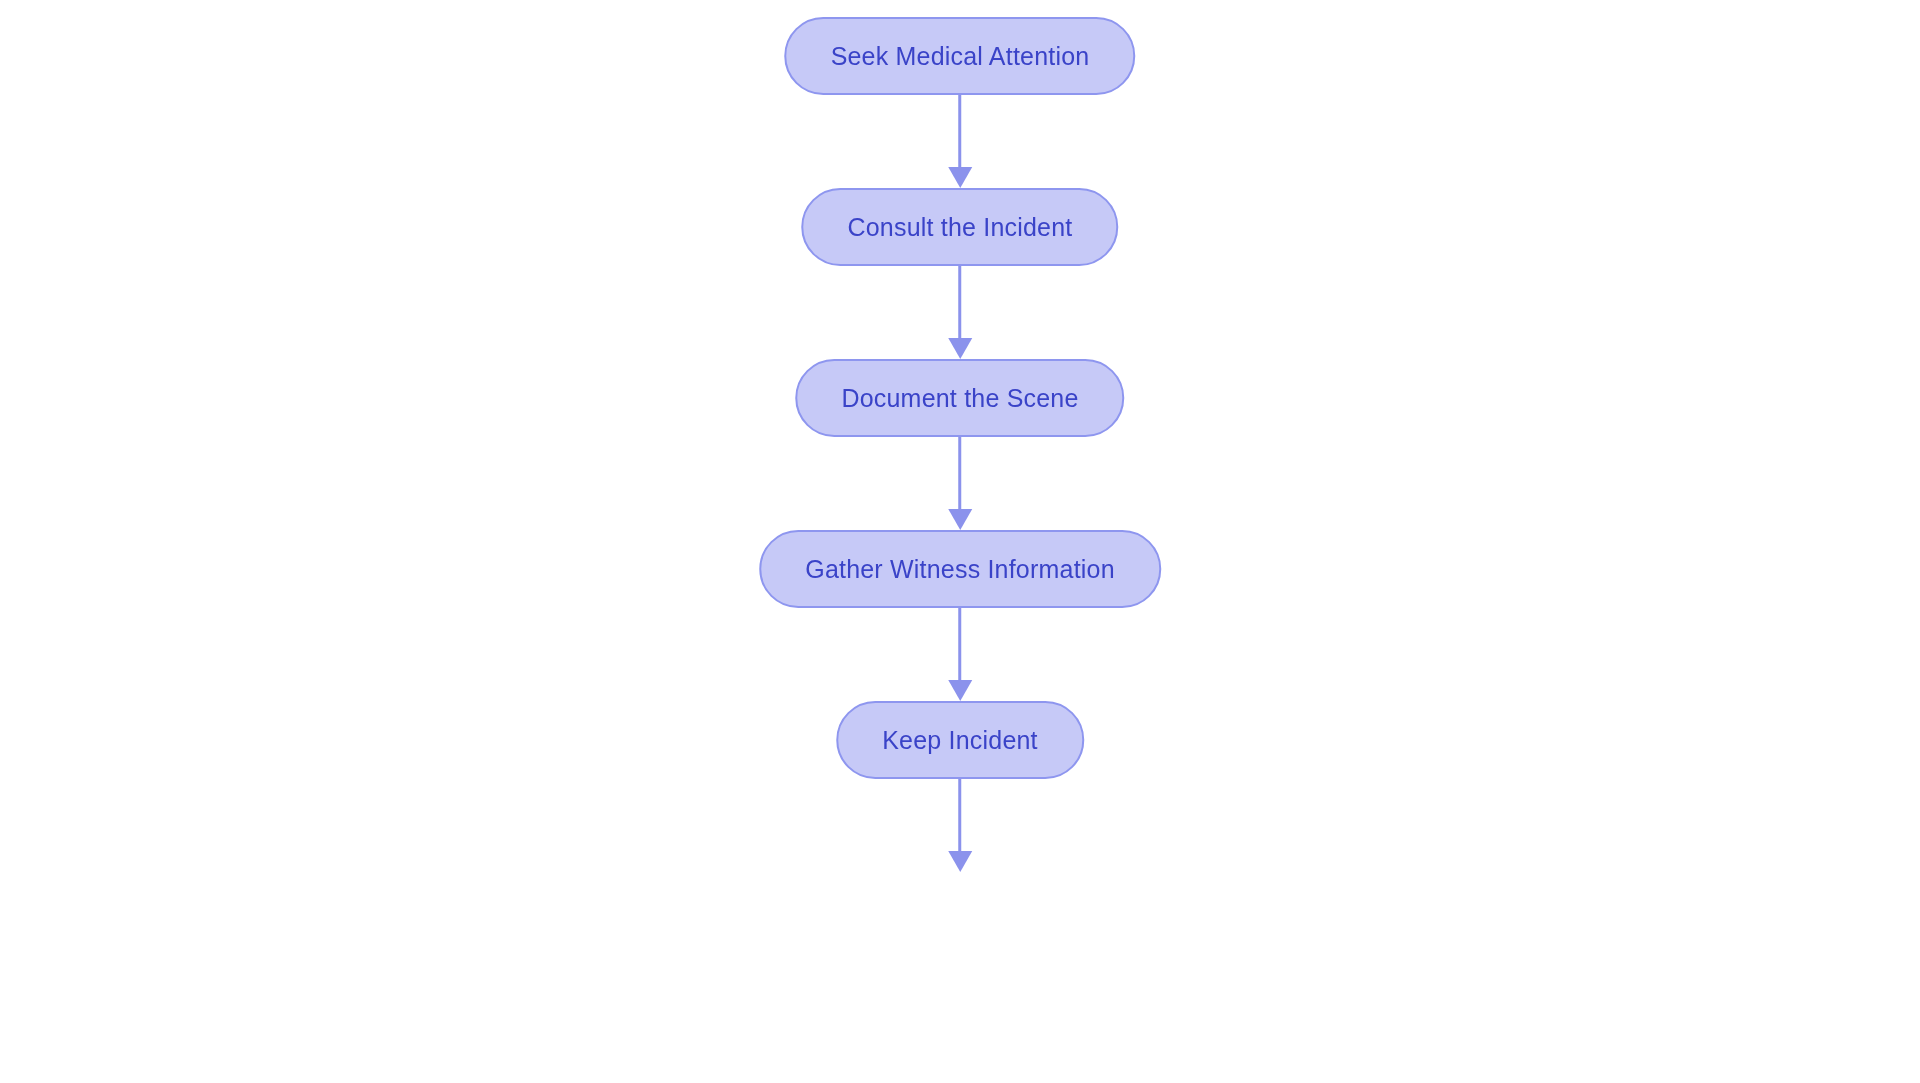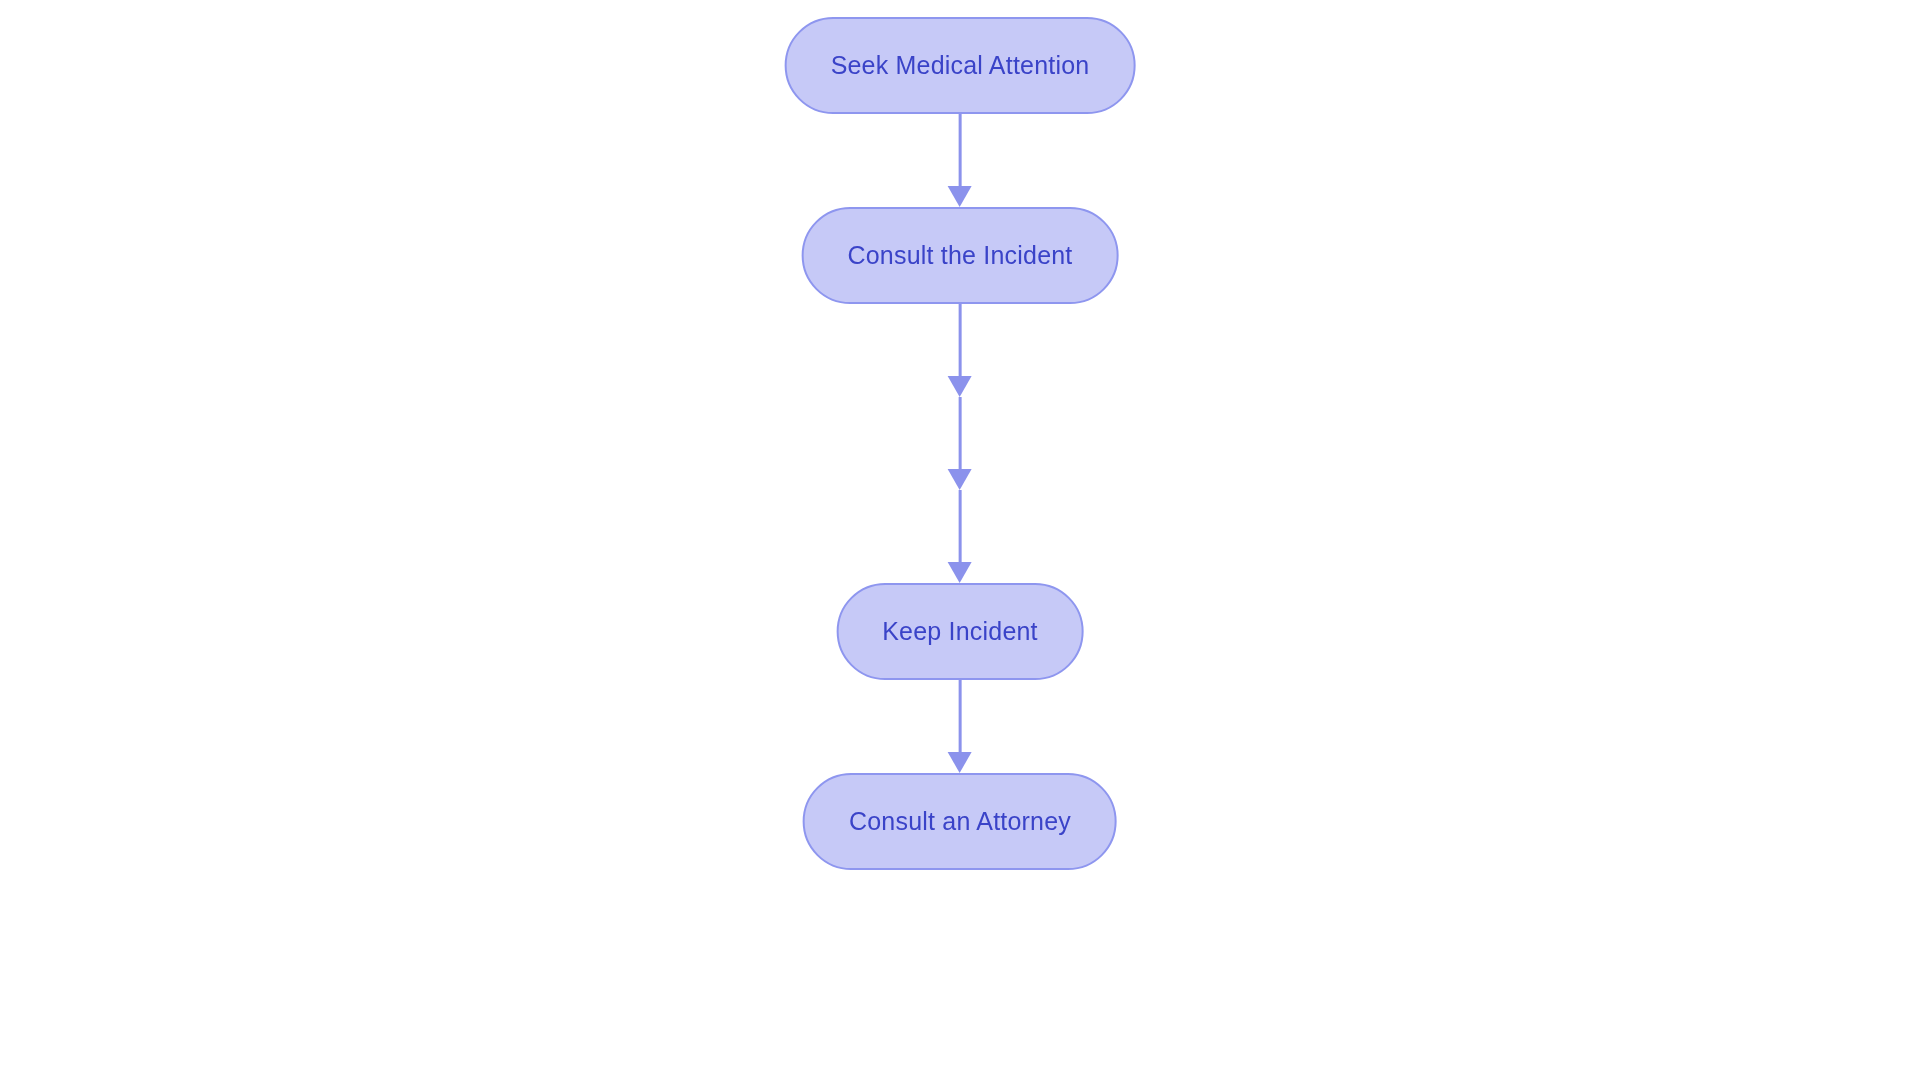--- a/index.html
+++ b/index.html
@@ -26,21 +26,21 @@
   .flowchart {
     position: absolute;
     left: 50%;
     top: 17px;
     transform: translateX(-50%);
     display: flex;
     flex-direction: column;
     align-items: center;
   }
   .node {
-    height: 97px;
+    height: 78px;
     padding: 0 44px;
     display: flex;
     align-items: center;
     justify-content: center;
     background: var(--node-fill);
     border: 2px solid var(--node-border);
     border-radius: 50px;
     white-space: nowrap;
   }
   .node-label {
@@ -86,39 +86,42 @@
 
     <div class="node">
       <span class="node-label">Consult the Incident</span>
     </div>
 
     <div class="connector">
       <div class="line"></div>
       <div class="head"></div>
     </div>
 
+    <div class="node">
+      <span class="node-label">Document the Scene</span>
+    </div>
 
     <div class="connector">
       <div class="line"></div>
       <div class="head"></div>
     </div>
 
+    <div class="node">
+      <span class="node-label">Gather Witness Information</span>
+    </div>
 
     <div class="connector">
       <div class="line"></div>
       <div class="head"></div>
     </div>
 
     <div class="node">
       <span class="node-label">Keep Incident</span>
     </div>
 
     <div class="connector">
       <div class="line"></div>
       <div class="head"></div>
     </div>
 
-    <div class="node">
-      <span class="node-label">Consult an Attorney</span>
-    </div>
 
   </div>
 </div>
 
 </body></html>

